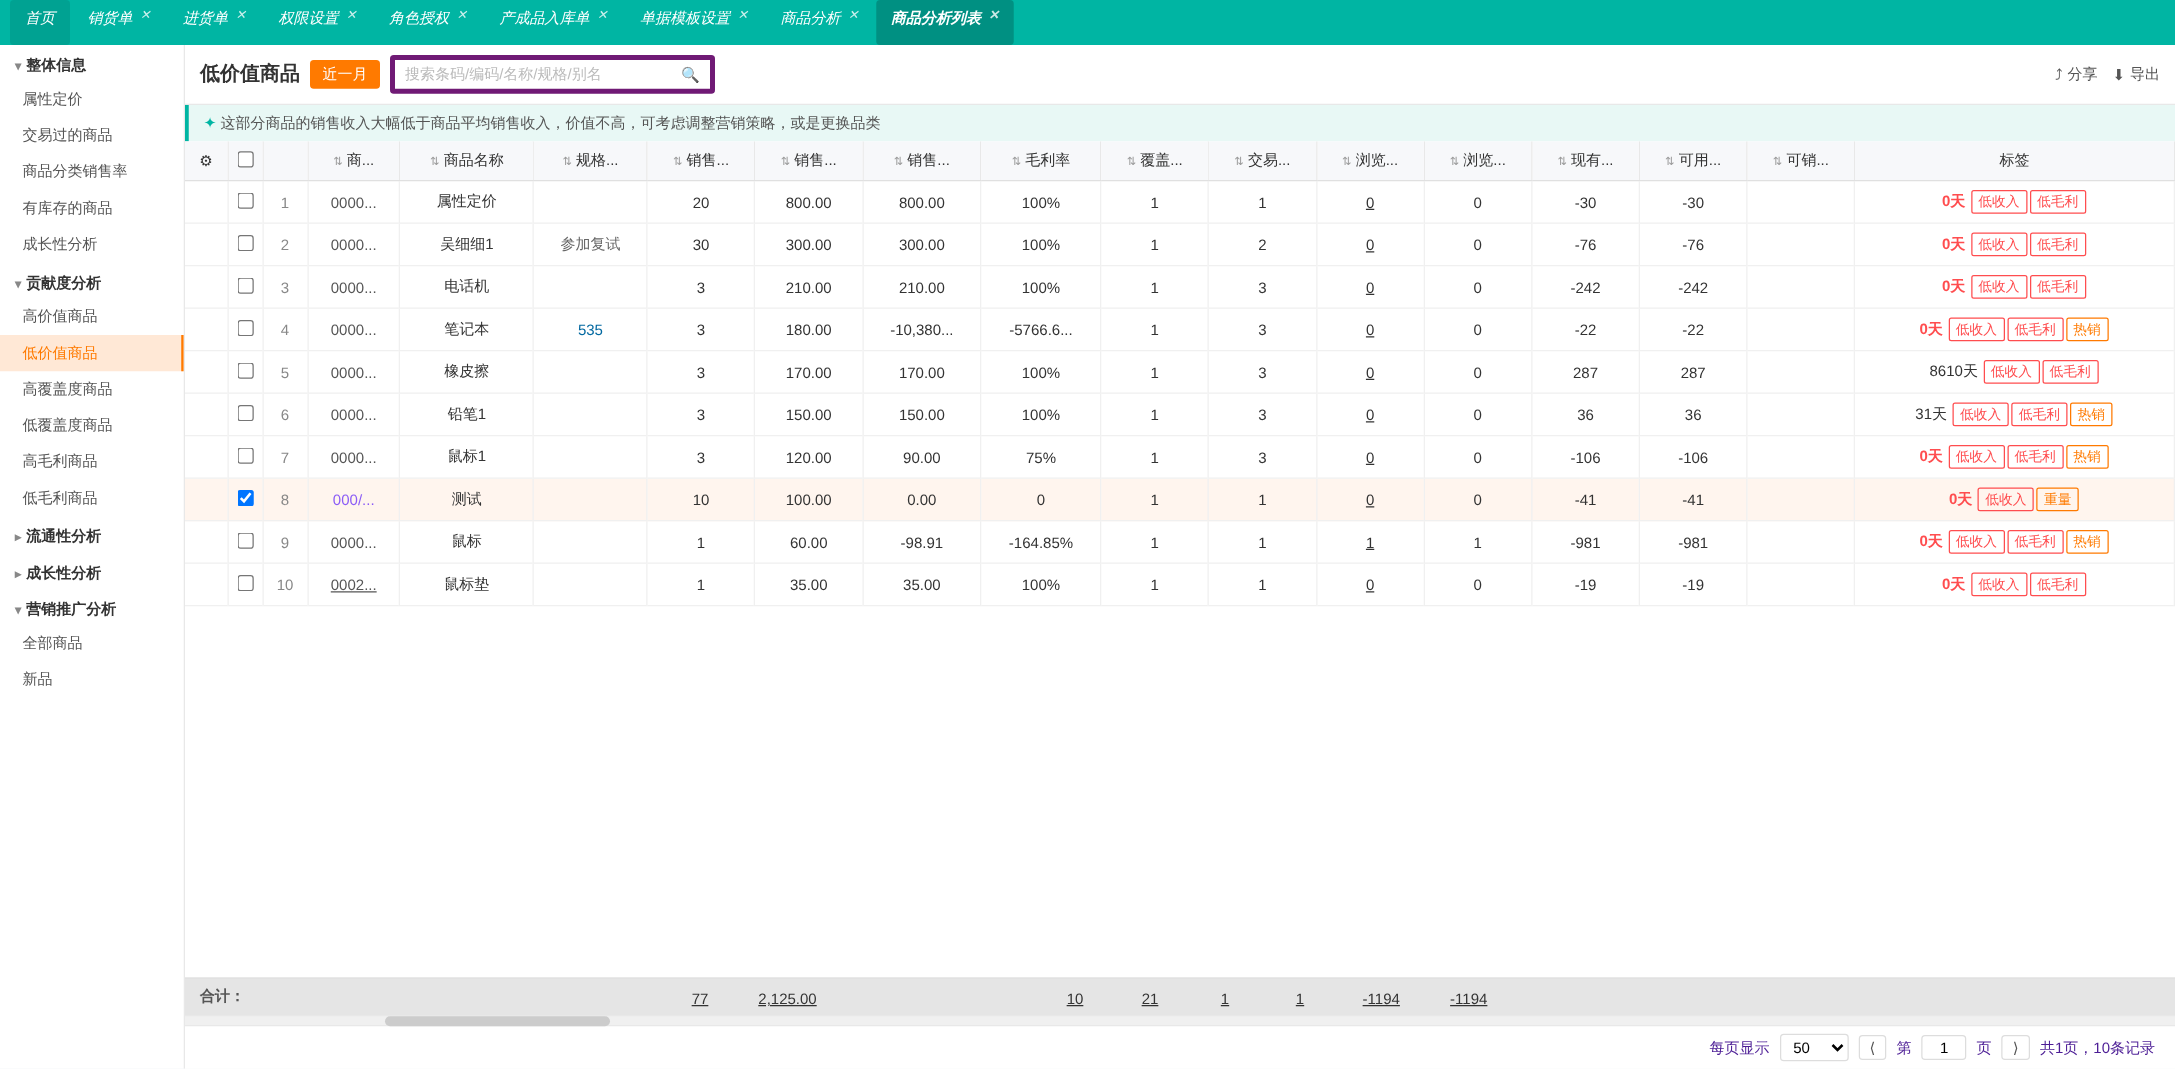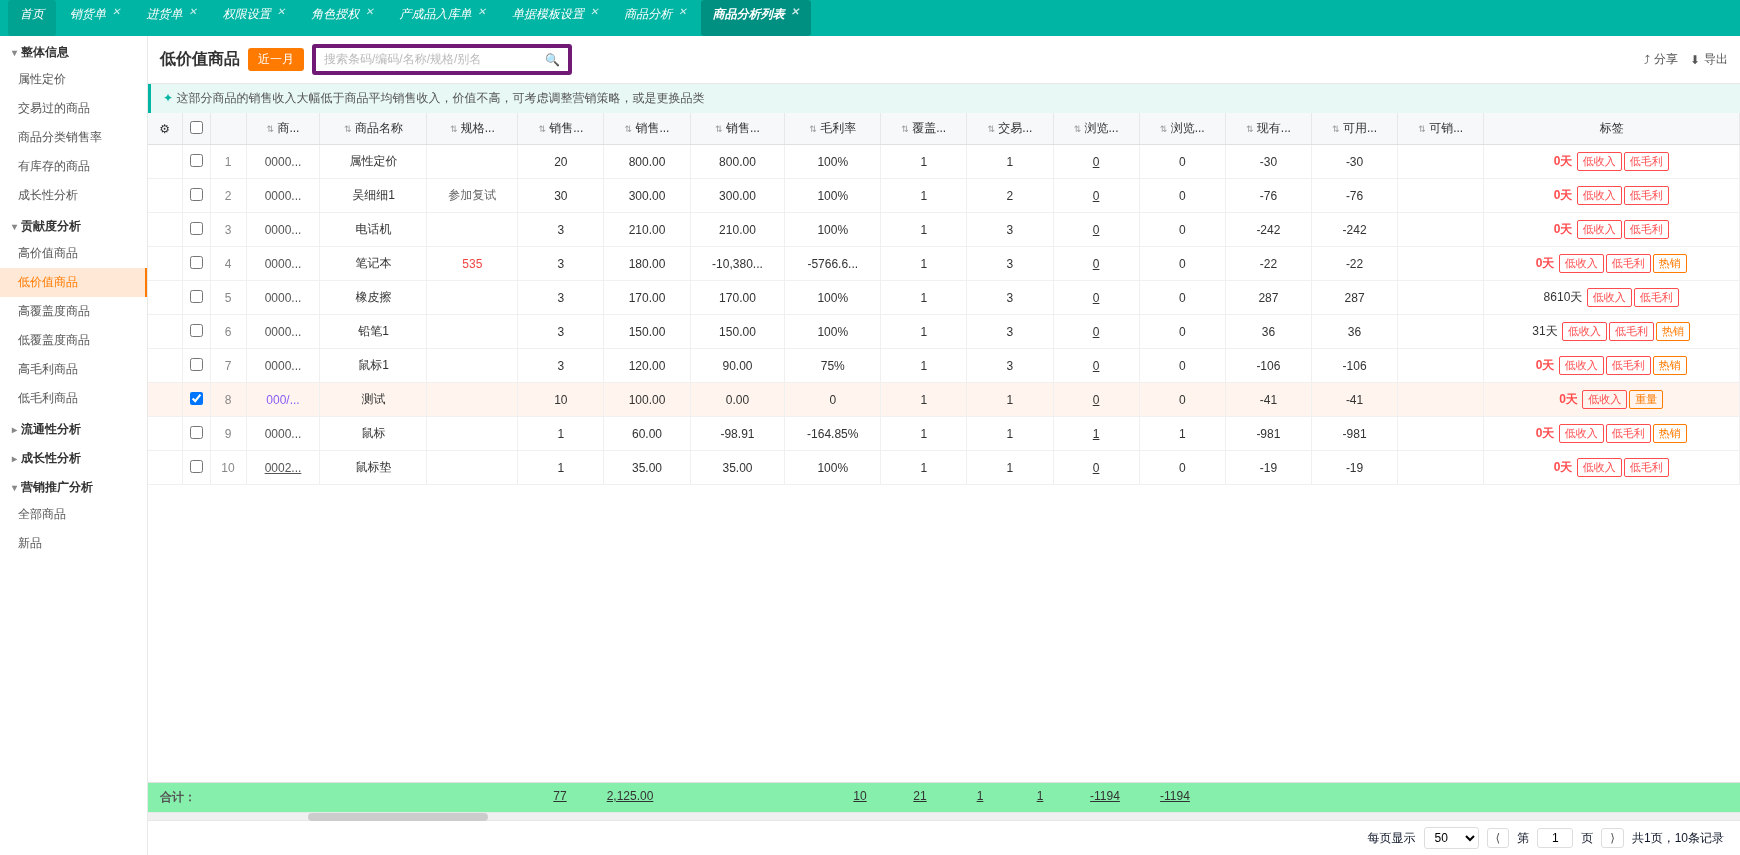--- a/index.html
+++ b/index.html
@@ -167,23 +167,23 @@
     }
     .tag-red { color: #ff4d4f; border: 1px solid #ff4d4f; }
     .tag-orange { color: #ff7a00; border: 1px solid #ff7a00; }
     .days-red { color: #ff4d4f; font-weight: bold; }
     .days-normal { color: #333; }
     .underline { text-decoration: underline; cursor: pointer; color: #333; }
 
     
     .table-footer {
       display: flex;
-      align-items: flex-start;
+      align-items: flex-end;
       border-top: 1px solid #e0e0e0;
-      background: #86efac;
+      background: #e5e5e5;
       padding: 6px 12px;
       gap: 8px;
     }
     .footer-label { color: #555; font-weight: bold; padding-right: 8px; }
     .footer-cells {
       flex: 1;
       display: flex;
       align-items: center;
       gap: 0;
     }
@@ -197,21 +197,21 @@
     
     .pagination-bar {
       display: flex;
       align-items: center;
       justify-content: flex-end;
       padding: 6px 16px;
       border-top: 1px solid #e8e8e8;
       background: #fff;
       gap: 8px;
     }
-    .pagination-bar span { color: #0f172a; }
+    .pagination-bar span { color: #4c1d95; }
     .page-size-select {
       border: 1px solid #ddd;
       border-radius: 3px;
       padding: 2px 6px;
       background: #fff;
     }
     .page-btn {
       border: 1px solid #ddd;
       border-radius: 3px;
       padding: 2px 8px;
@@ -466,21 +466,21 @@
     <td>-242</td>
     <td></td>
     <td><span class="days-red">0天</span> <span class="tag tag-red">低收入</span><span class="tag tag-red">低毛利</span></td>
   </tr>
             <tr>
     <td></td>
     <td class="checkbox-col"><input type="checkbox" style=""></td>
     <td class="num-col" style="color:#888;">4</td>
     <td style="color:#555;">0000...</td>
     <td>笔记本</td>
-    <td style="color:#ef4444;">535</td>
+    <td style="color:#0369a1;">535</td>
     <td>3</td>
     <td>180.00</td>
     <td>-10,380...</td>
     <td>-5766.6...</td>
     <td>1</td>
     <td>3</td>
     <td><span class="underline">0</span></td>
     <td>0</td>
     <td>-22</td>
     <td>-22</td>

